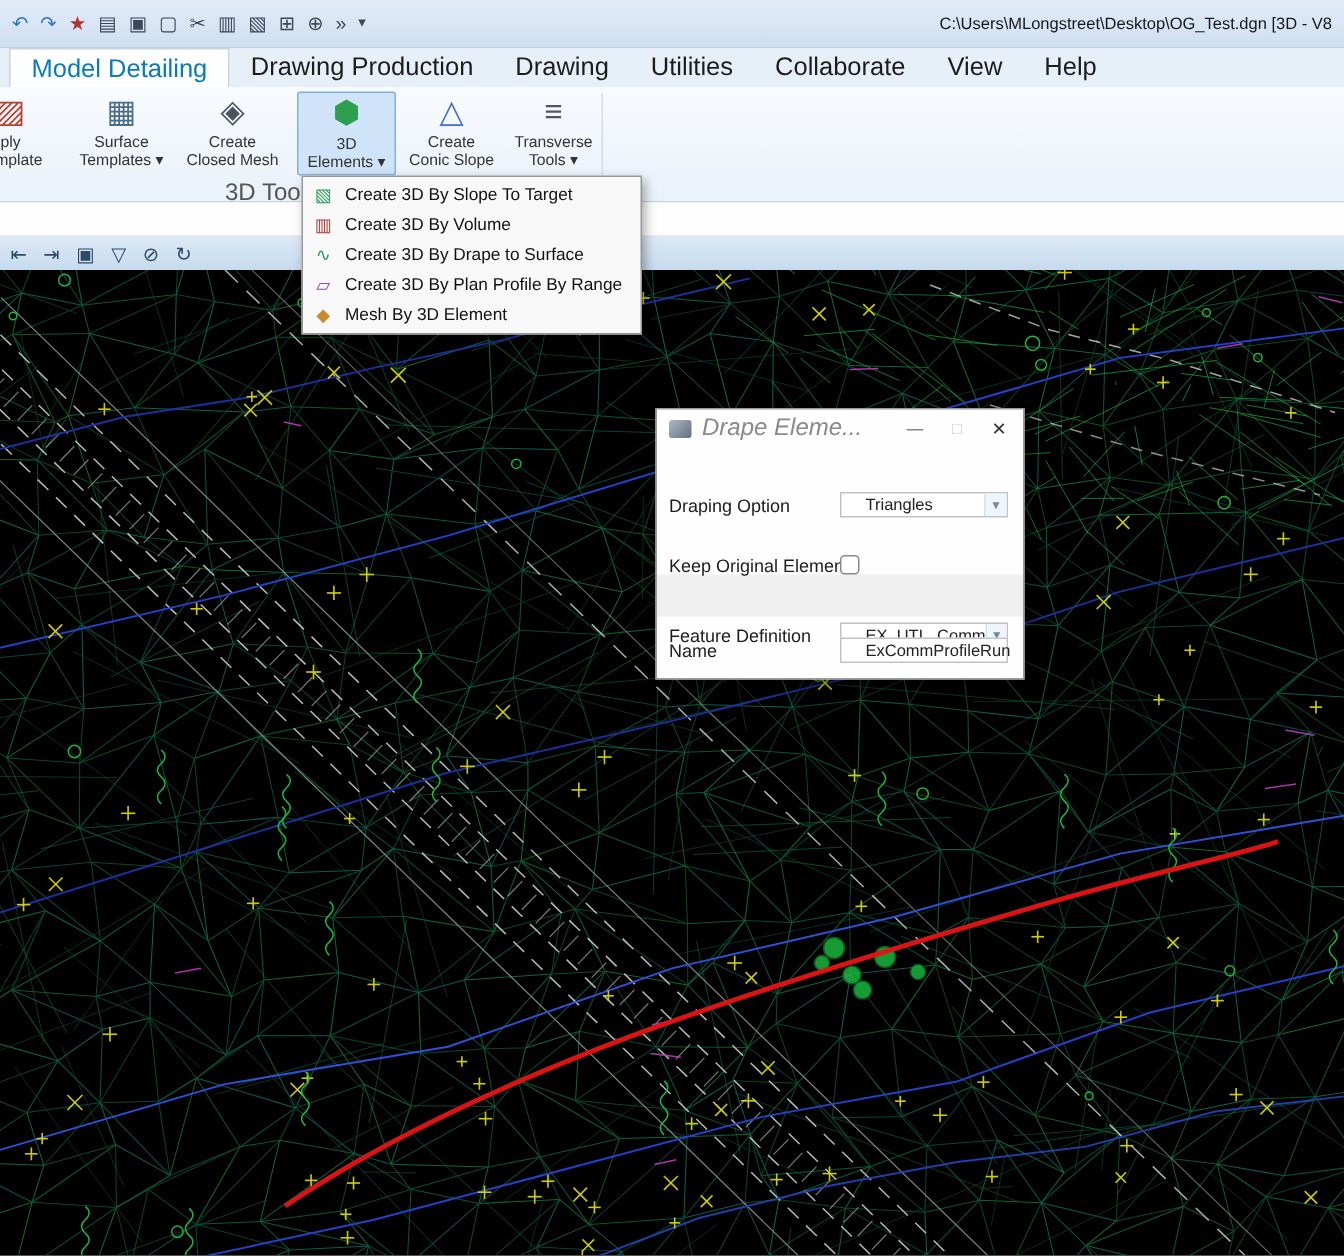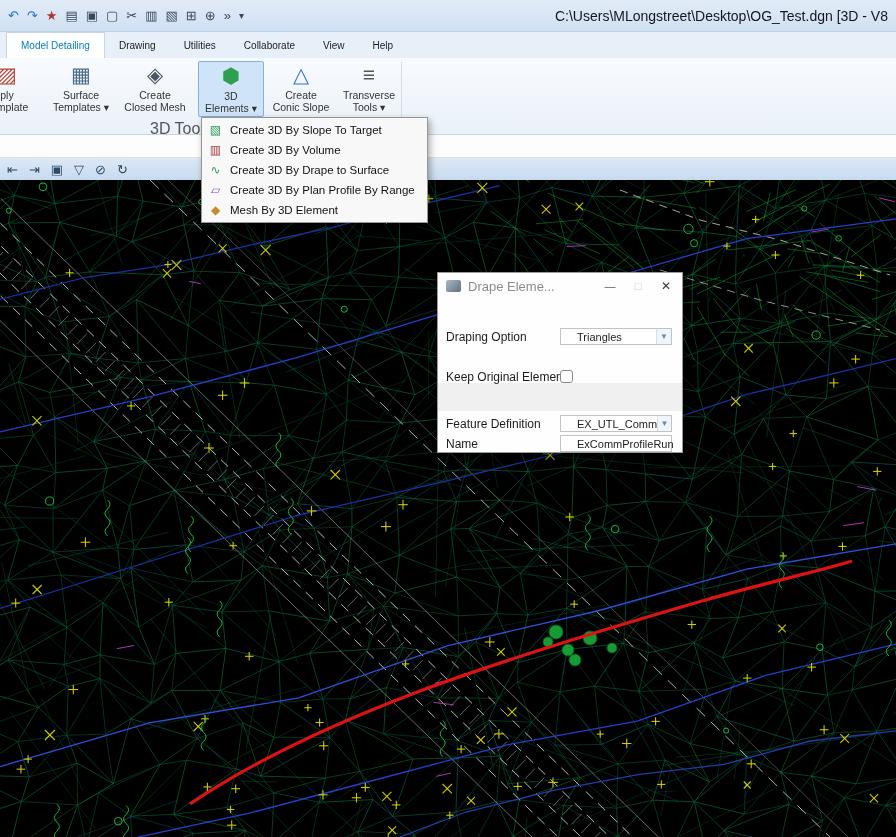--- a/index.html
+++ b/index.html
@@ -8,26 +8,26 @@
 
   
   .titlebar { position:absolute; left:0; top:0; width:896px; height:32px;
     background:linear-gradient(#e2ecf8,#cfdff1); display:flex; align-items:center;
     padding:0 8px; border-bottom:1px solid #bcd0e6; }
   .qat { display:flex; gap:8px; align-items:center; }
   .qat .ico { font-size:13px; color:#3a4a5a; line-height:16px; }
   .qat .ico.blue { color:#2e74c9; }
   .qat .ico.red  { color:#b03434; }
   .qat .ico.small{ font-size:10px; }
-  .title-path { margin-left:auto; font-size:14px; color:#16161e; white-space:nowrap; }
+  .title-path { margin-left:auto; font-size:11px; color:#16161e; white-space:nowrap; }
 
   
   .tabs { position:absolute; left:0; top:32px; width:896px; height:26px;
     background:#e7eff8; display:flex; align-items:stretch; padding-left:6px; }
-  .tab { display:flex; align-items:center; padding:0 14px; font-size:10px; color:#1c1c1c; }
+  .tab { display:flex; align-items:center; padding:0 14px; font-size:17px; color:#1c1c1c; }
   .tab.active { background:#fdfefe; color:#0a7ab8; border:1px solid #c9d4e2; border-bottom:none; }
 
   
   .ribbon { position:absolute; left:0; top:58px; width:896px; height:77px;
     background:linear-gradient(#f8fbfe,#eaf1f9); border-bottom:1px solid #c9d4e2; }
   .rbtn { position:absolute; top:3px; width:66px; height:56px; display:flex;
     flex-direction:column; align-items:center; font-size:10.5px; color:#333;
     text-align:center; border-radius:2px; }
   .rbtn .ricon { height:28px; font-size:21px; line-height:28px; }
   .rbtn .l1,.rbtn .l2 { line-height:12px; white-space:nowrap; }
@@ -55,21 +55,21 @@
     padding:0 8px 0 6px; font-size:11.5px; color:#111; white-space:nowrap; }
   .menu-item .micon { width:15px; font-size:12px; text-align:center; }
 
   
   .dialog { position:absolute; left:437px; top:272px; width:246px; height:181px; z-index:60;
     background:#fefefe; border:1px solid #9a9a9a; box-shadow:3px 4px 10px rgba(0,0,0,.45);
     font-size:11.5px; }
   .dlg-title { height:26px; display:flex; align-items:center; padding:0 2px 0 8px; color:#8a8a8a; }
   .dlg-icon { width:15px; height:12px; margin-right:7px; border-radius:2px;
     background:linear-gradient(135deg,#aeb9c6,#5f6e7e); }
-  .dlg-title-text { font-size:13px; }
+  .dlg-title-text { font-size:16px;font-style:italic; }
   .dlg-btns { margin-left:auto; display:flex; }
   .dlg-btn { width:28px; height:24px; display:flex; align-items:center; justify-content:center;
     color:#5a5a5a; font-size:11px; }
   .dlg-btn.disabled { color:#c9c9c9; }
   .dlg-btn.close { color:#333; font-size:12px; }
   .dlg-band { position:absolute; left:0; top:110px; width:100%; height:28px; background:#f0f0f0; }
   .dlg-row { position:absolute; left:8px; right:8px; height:17px; display:flex; align-items:center; }
   .dlg-label { width:114px; color:#1c1c1c; font-size:12px; white-space:nowrap; }
   .dlg-select, .dlg-input { width:112px; height:17px; border:1px solid #c2c2c2; background:#fff;
     display:flex; align-items:center; padding-left:16px; font-size:11px; color:#222; }
@@ -94,20 +94,21 @@
     <span class="ico">⊞</span>
     <span class="ico">⊕</span>
     <span class="ico">»</span>
     <span class="ico small">▾</span>
   </div>
   <span class="title-path">C:\Users\MLongstreet\Desktop\OG_Test.dgn [3D - V8</span>
 </div>
 
 <div class="tabs">
   <span class="tab active">Model Detailing</span>
+  <span class="tab">Drawing Production</span>
   <span class="tab">Drawing</span>
   <span class="tab">Utilities</span>
   <span class="tab">Collaborate</span>
   <span class="tab">View</span>
   <span class="tab">Help</span>
 </div>
 
 <div class="ribbon">
   <div class="rbtn" style="left:-26px">
     <span class="ricon" style="color: rgb(181, 67, 47);">▨</span>
@@ -2096,19 +2097,19 @@
   </div>
 
   <div class="dlg-row" style="top:142px">
     <span class="dlg-label">Feature Definition</span>
     <div class="dlg-select">
       <span>EX_UTL_Comm</span>
       <span class="caret">▼</span>
     </div>
   </div>
 
-  <div class="dlg-row" style="top:162px">
+  <div class="dlg-row" style="top:152px">
     <span class="dlg-label">Name</span>
     <div class="dlg-input">
       <span>ExCommProfileRun</span>
     </div>
   </div>
 </div>
 
 </body></html>

